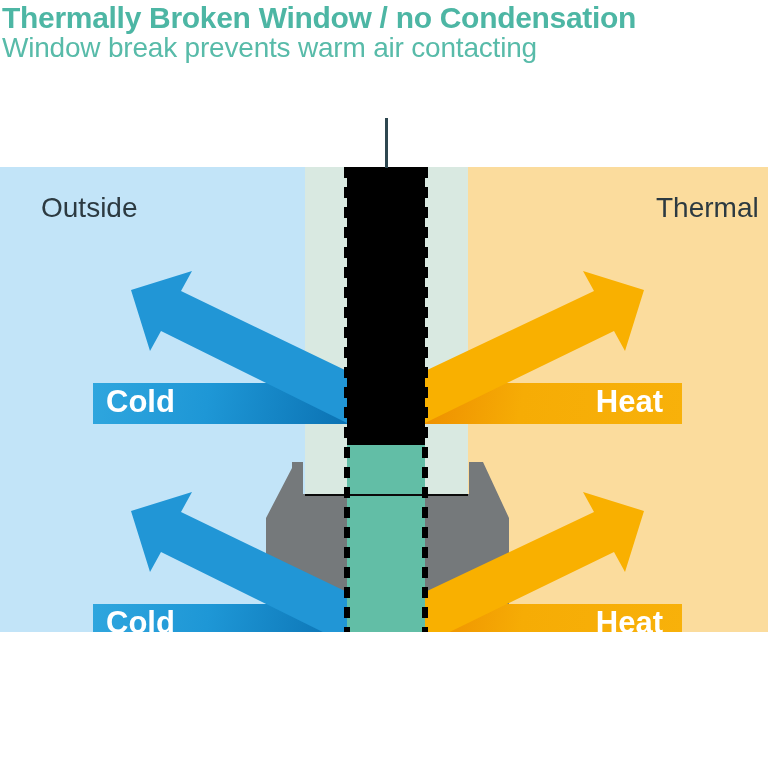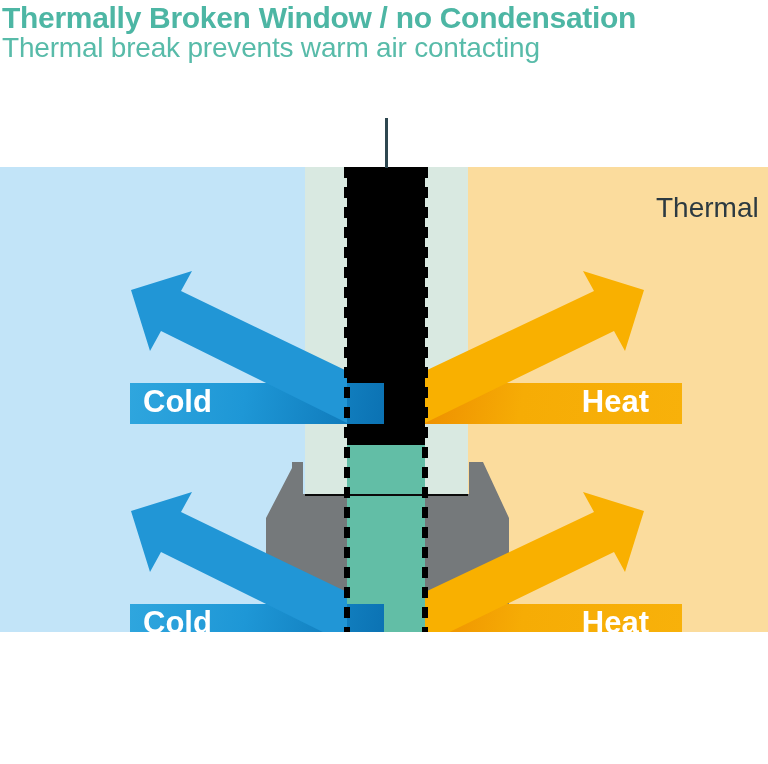--- a/index.html
+++ b/index.html
@@ -44,56 +44,56 @@
   .region-label.inside{left:656px;}
   
   .flow-bar{
     position:absolute;height:41px;z-index:5;color:#fff;
     font-size:31px;font-weight:bold;line-height:40px;
   }
   .flow-bar span{position:relative;top:-1px;}
   .flow-bar.cold{
     left:93px;width:254px;text-align:left;padding-left:0;
     background:linear-gradient(100deg,#2FA6DE 0%,#1E97D6 45%,#0B72B3 100%);
-    margin-left:37px;
   }
   .flow-bar.cold span{margin-left:13px;}
   .flow-bar.heat{
     left:425px;width:257px;text-align:right;
     background:linear-gradient(100deg,#EE8F00 0%,#F6AC05 38%,#F8B10A 100%);
   }
-  .flow-bar.heat span{margin-right:33px;}
+  .flow-bar.heat span{margin-right:19px;}
   .flow-bar.top{top:383px;}
   .flow-bar.bottom{top:604px;}
   
   .overlay{position:absolute;left:0;top:0;width:768px;height:764px;z-index:6;pointer-events:none;}
 </style>
 </head>
 <body>
 
 <div class="stage">
 
   <div class="title">Thermally Broken Window / no Condensation</div>
   <div class="subtitle">
-    <div>Thermal break prevents warm air contacting</div>
+    <div>Window break prevents warm air contacting</div>
   </div>
 
   <div class="bg-outside"></div>
   <div class="bg-inside"></div>
 
   <div class="glass left"></div>
   <div class="glass right"></div>
   <div class="frame-head"></div>
   <div class="thermal-break"></div>
   <div class="frame-foot"></div>
   <div class="plumb-line"></div>
   <div class="grey-jamb left"></div>
   <div class="grey-jamb right"></div>
   <div class="sight-line"></div>
 
+  <div class="region-label outside">Outside</div>
   <div class="region-label inside">Thermal</div>
 
   <div class="flow-bar cold top">
     <span>Cold</span>
   </div>
   <div class="flow-bar heat top">
     <span>Heat</span>
   </div>
   <div class="flow-bar cold bottom">
     <span>Cold</span>

